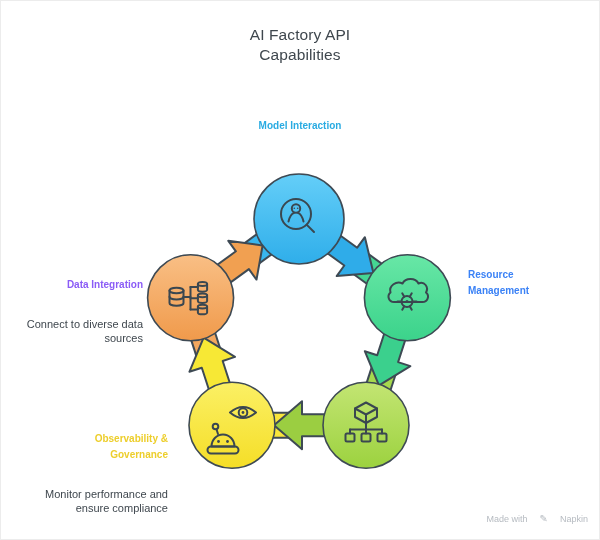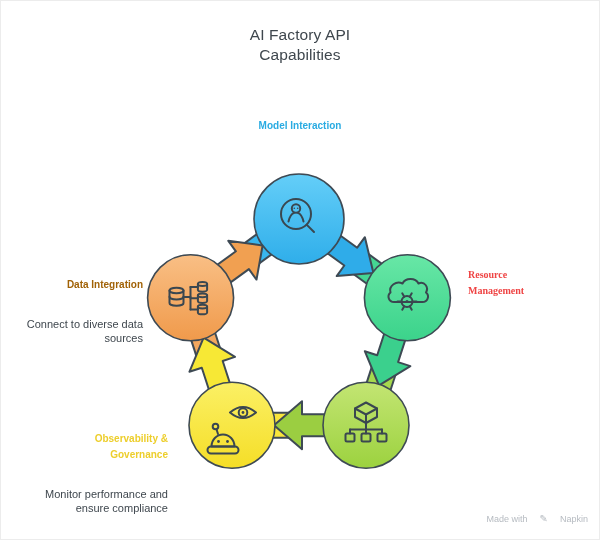--- a/index.html
+++ b/index.html
@@ -166,36 +166,36 @@
         <path d="M197.9,306.6 v5.8 a4.6,1.9 0 0 0 9.2,0 v-5.8"></path>
       </g>
     </g>
   </svg>
 
   <div class="label-block blk-model">
     <div class="node-heading" style="color: rgb(41, 171, 226);">Model Interaction</div>
   </div>
 
   <div class="label-block blk-resource">
-    <div class="node-heading" style="color: #ef4444; font-family: Liberation Serif, serif;">Resource
+    <div class="node-heading" style="color: #3b82f6;">Resource
 Management</div>
   </div>
 
   <div class="label-block blk-workflow">
   </div>
 
   <div class="label-block blk-observability">
     <div class="node-heading" style="color: rgb(237, 206, 43);">Observability &amp;
 Governance</div>
     <div class="node-desc">Monitor performance and
 ensure compliance</div>
   </div>
 
   <div class="label-block blk-data">
-    <div class="node-heading" style="color: #a16207;">Data Integration</div>
+    <div class="node-heading" style="color: #8b5cf6;">Data Integration</div>
     <div class="node-desc">Connect to diverse data
 sources</div>
   </div>
 
   <div class="footer">
     <span>Made with</span>
     <span class="pen">✎</span>
     <span>Napkin</span>
   </div>
 

